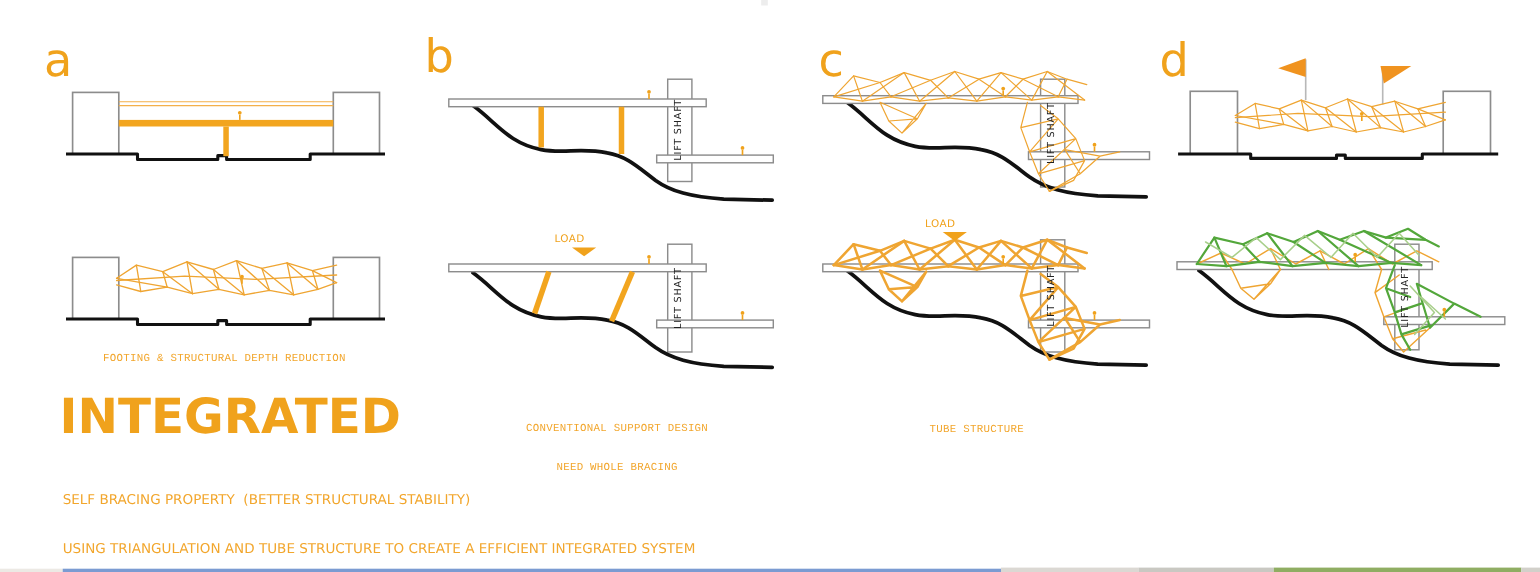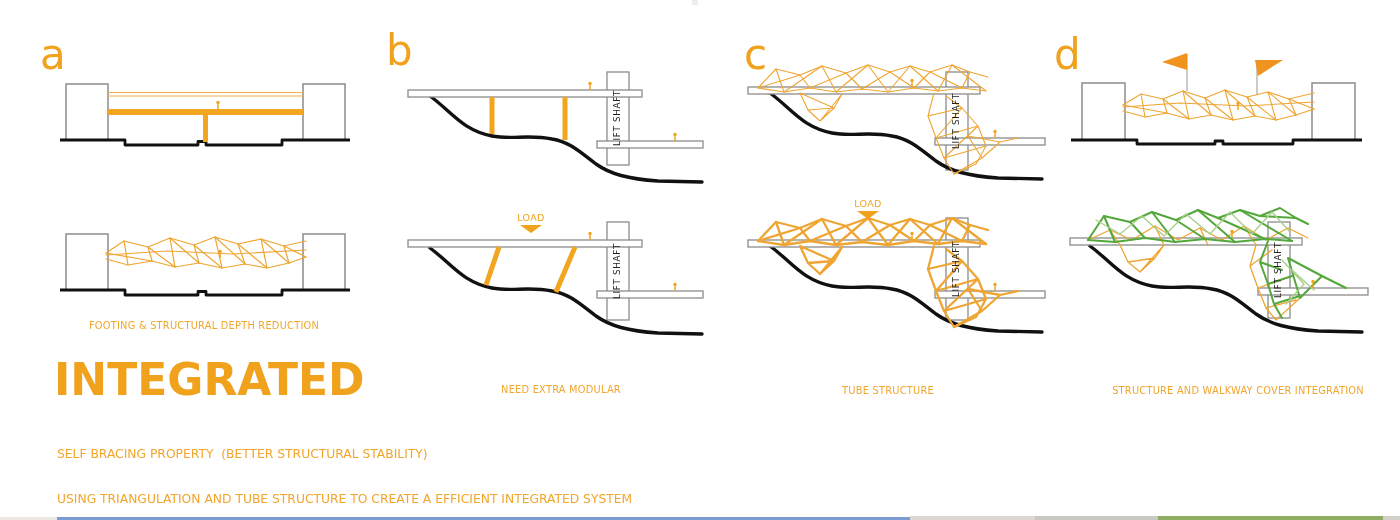--- a/index.html
+++ b/index.html
@@ -1,22 +1,22 @@
 <!DOCTYPE html>
 <html><head>
 <meta charset="utf-8">
 <style>
   html,body{margin:0;padding:0;background:#fff;}
   #stage{position:relative;width:1400px;height:520px;background:#ffffff;overflow:hidden;
          font-family:"DejaVu Sans","Liberation Sans",sans-serif;}
   .abs{position:absolute;}
   .letter{position:absolute;font-size:42px;line-height:1;color:#F0A21C;}
   .caption{position:absolute;font-size:9.8px;line-height:11.8px;text-align:center;
-           color:#F2A62C;letter-spacing:.25px;white-space:pre-wrap;}
-  .load{position:absolute;width:54px;text-align:center;font-size:9.5px;color:#F0A21C;letter-spacing:.4px;}
+           color:#F2A62C;letter-spacing:.25px;white-space:pre-wrap;font-family:Liberation Mono, monospace;}
+  .load{position:absolute;width:54px;font-size:9.5px;color:#F0A21C;letter-spacing:.4px;}
   .load-tri{width:0;height:0;border-left:11px solid transparent;border-right:11px solid transparent;
             border-top:8px solid #F0A21C;margin:2px auto 0;}
   .liftshaft{position:absolute;width:72px;height:12px;transform:rotate(-90deg);transform-origin:center;
              font-size:8.8px;color:#222;text-align:center;letter-spacing:.7px;white-space:nowrap;}
   #structure-title{position:absolute;left:54px;top:358px;font-size:44px;line-height:1;
                    font-weight:bold;color:#F0A21C;letter-spacing:0;}
   #bullets{position:absolute;left:57px;top:417px;margin:0;padding:0;list-style:none;
            font-size:12.3px;line-height:14.9px;color:#F2A62C;white-space:pre-wrap;width:660px;}
   .strip{position:absolute;left:0;top:515px;width:1400px;height:5px;display:flex;align-items:flex-end;}
   .strip div{flex:0 0 auto;}
@@ -119,21 +119,22 @@
     </svg>
 
     <div class="load" style="left:504px;top:212px">
       <span>LOAD</span>
       <div class="load-tri"></div>
     </div>
     <span class="liftshaft" style="left:582px;top:112px">LIFT SHAFT</span>
     <span class="liftshaft" style="left:582px;top:265px">LIFT SHAFT</span>
 
     <div class="caption" style="left:415px;top:360px;width:292px">
-      <div>NEED EXTRA MODULAR</div>
+      <div>CONVENTIONAL SUPPORT DESIGN</div>
+      <div>NEED WHOLE BRACING</div>
     </div>
   </div>
 
   <div>
     <div class="letter" style="left:744px;top:34px">c</div>
 
     <svg style="left:740px;top:60px" width="310" height="135" viewBox="0 0 310 135">
       <rect class="deck" x="206" y="12" width="22" height="98"></rect>
       <path class="slope" d="M30,33 C52,49 62,67 92,73 C112,77 128,71 152,76 C170,79 180,89 196,101 C210,111 228,116 258,118 L302,119"></path>
       <rect class="deck" x="195" y="78" width="110" height="7"></rect>
@@ -245,21 +246,20 @@
       </g>
       <g class="person" transform="translate(253,88)">
         <circle cy="-6.5" r="1.7"></circle>
           <path d="M0,-4.8 L0,0"></path>
       </g>
     </svg>
 
     <span class="liftshaft" style="left:1243px;top:264px">LIFT SHAFT</span>
 
     <div class="caption" style="left:1080px;top:361px;width:316px">
-      <div>STRUCTURE AND WALKWAY COVER INTEGRATION</div>
     </div>
   </div>
 
   <div>
     <div id="structure-title">INTEGRATED</div>
     <ul id="bullets">
       <li>SELF BRACING PROPERTY  (BETTER STRUCTURAL STABILITY)</li>
       <li>USING TRIANGULATION AND TUBE STRUCTURE TO CREATE A EFFICIENT INTEGRATED SYSTEM</li>
       
       

